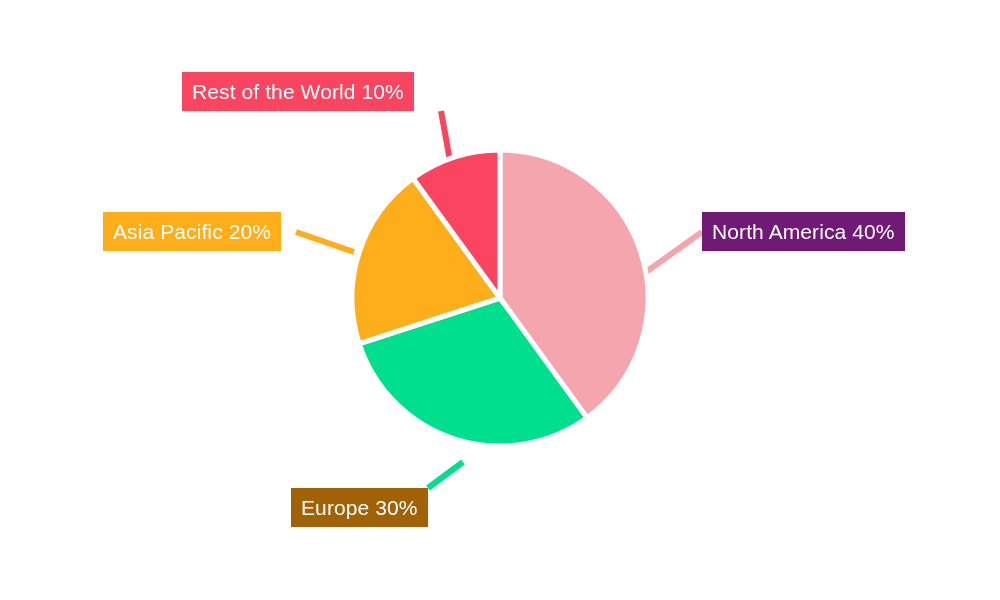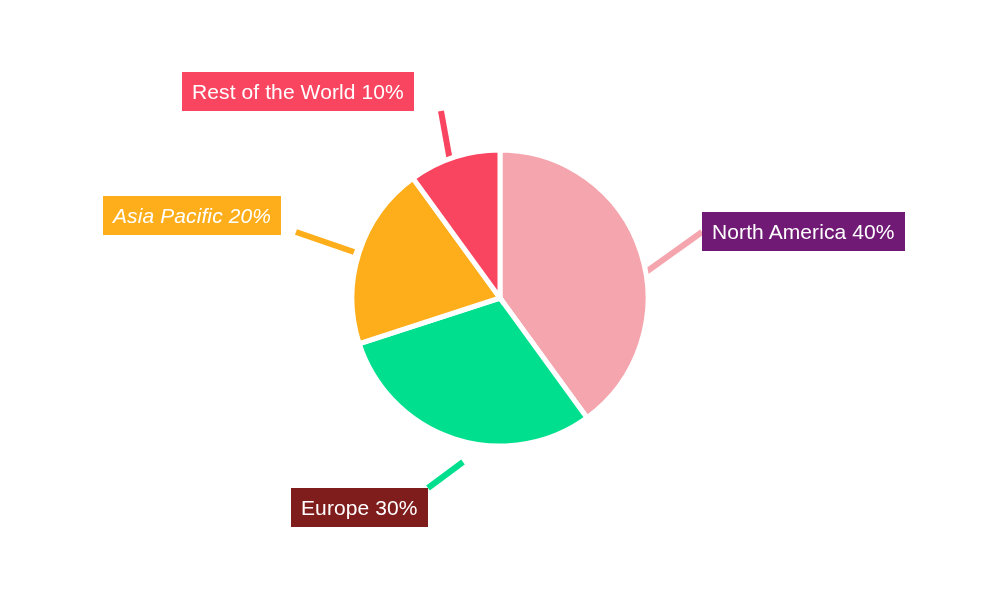--- a/index.html
+++ b/index.html
@@ -44,22 +44,21 @@
   #label-north-america {
     left: 702px;
     top: 212px;
   }
   #label-europe {
     left: 291px;
     top: 488px;
   }
   #label-asia-pacific {
     left: 103px;
-    top: 196px;
-    font-style: italic;
+    top: 212px;
   }
   #label-rest-of-world {
     left: 182px;
     top: 72px;
   }
 </style>
 </head>
 <body>
 
 <div id="chart-root" style="background: rgb(255, 255, 255);">
@@ -84,21 +83,21 @@
 
       <path d="M 500 298 L 413.00 178.26 A 148 148 0 0 1 500 150 Z" fill="#fa4560" stroke="#ffffff" stroke-width="5" stroke-linejoin="miter"></path>
 
     </g>
   </svg>
 
   <div class="callout-label" id="label-north-america" style="background:#701a75">
     <span>North America 40%</span>
   </div>
 
-  <div class="callout-label" id="label-europe" style="background:#7f1d1d">
+  <div class="callout-label" id="label-europe" style="background:#a16207">
     <span>Europe 30%</span>
   </div>
 
   <div class="callout-label" id="label-asia-pacific" style="background:#fdae1a">
     <span>Asia Pacific 20%</span>
   </div>
 
   <div class="callout-label" id="label-rest-of-world" style="background:#fa4560">
     <span>Rest of the World 10%</span>
   </div>

